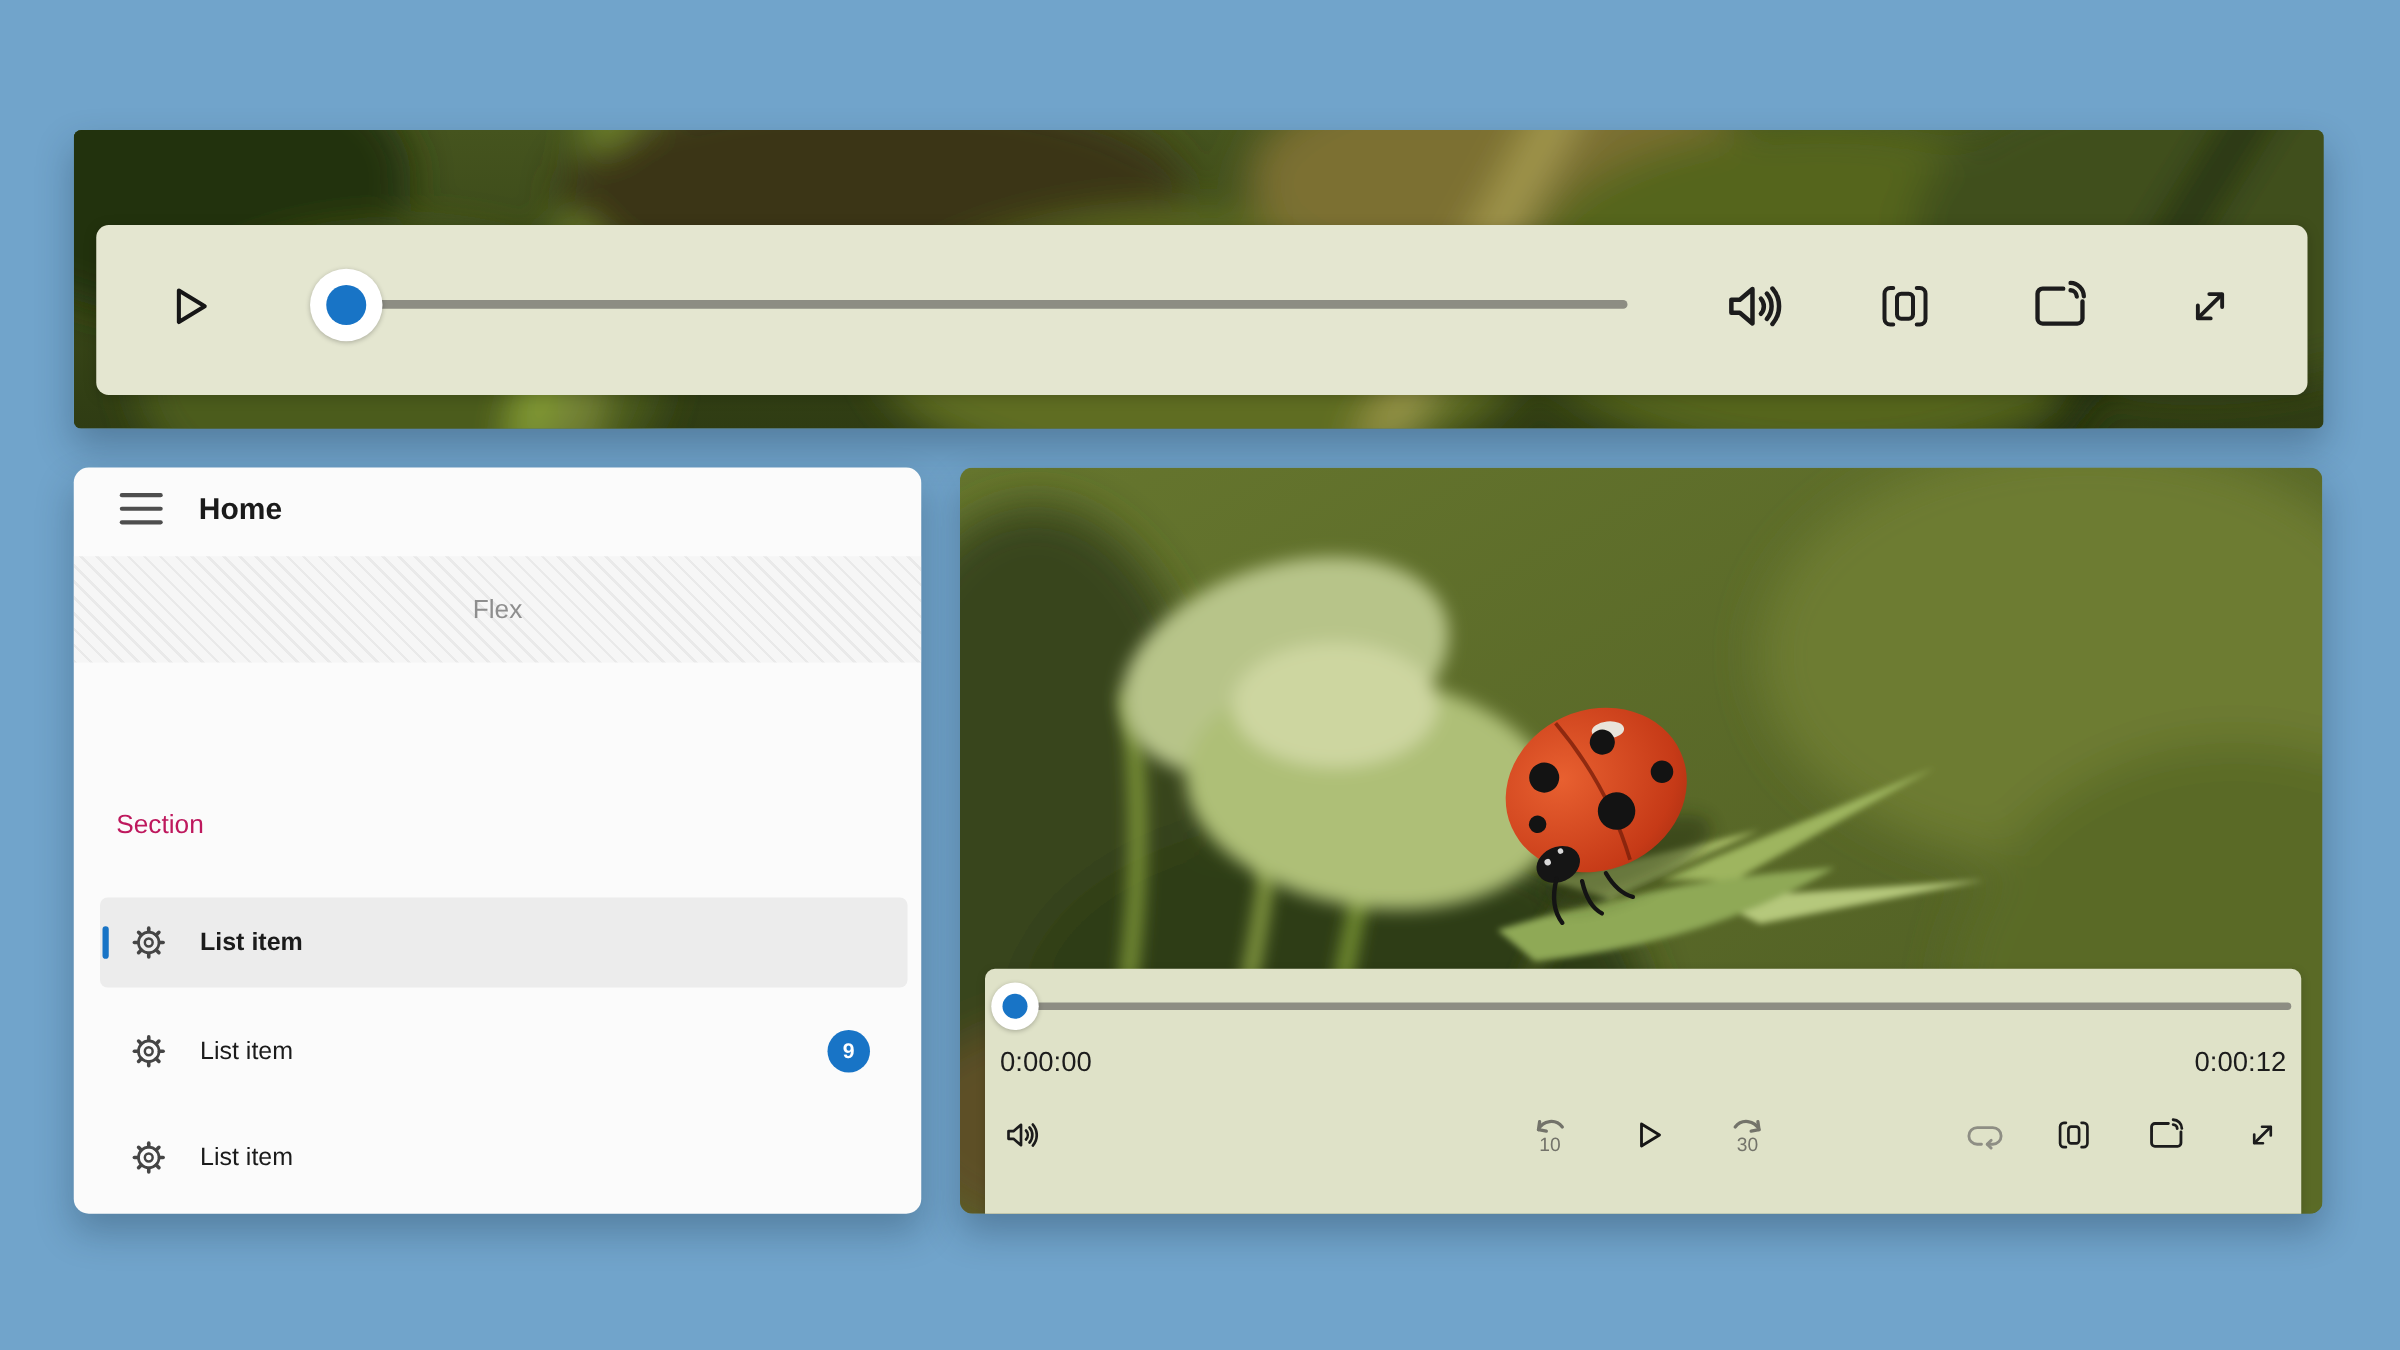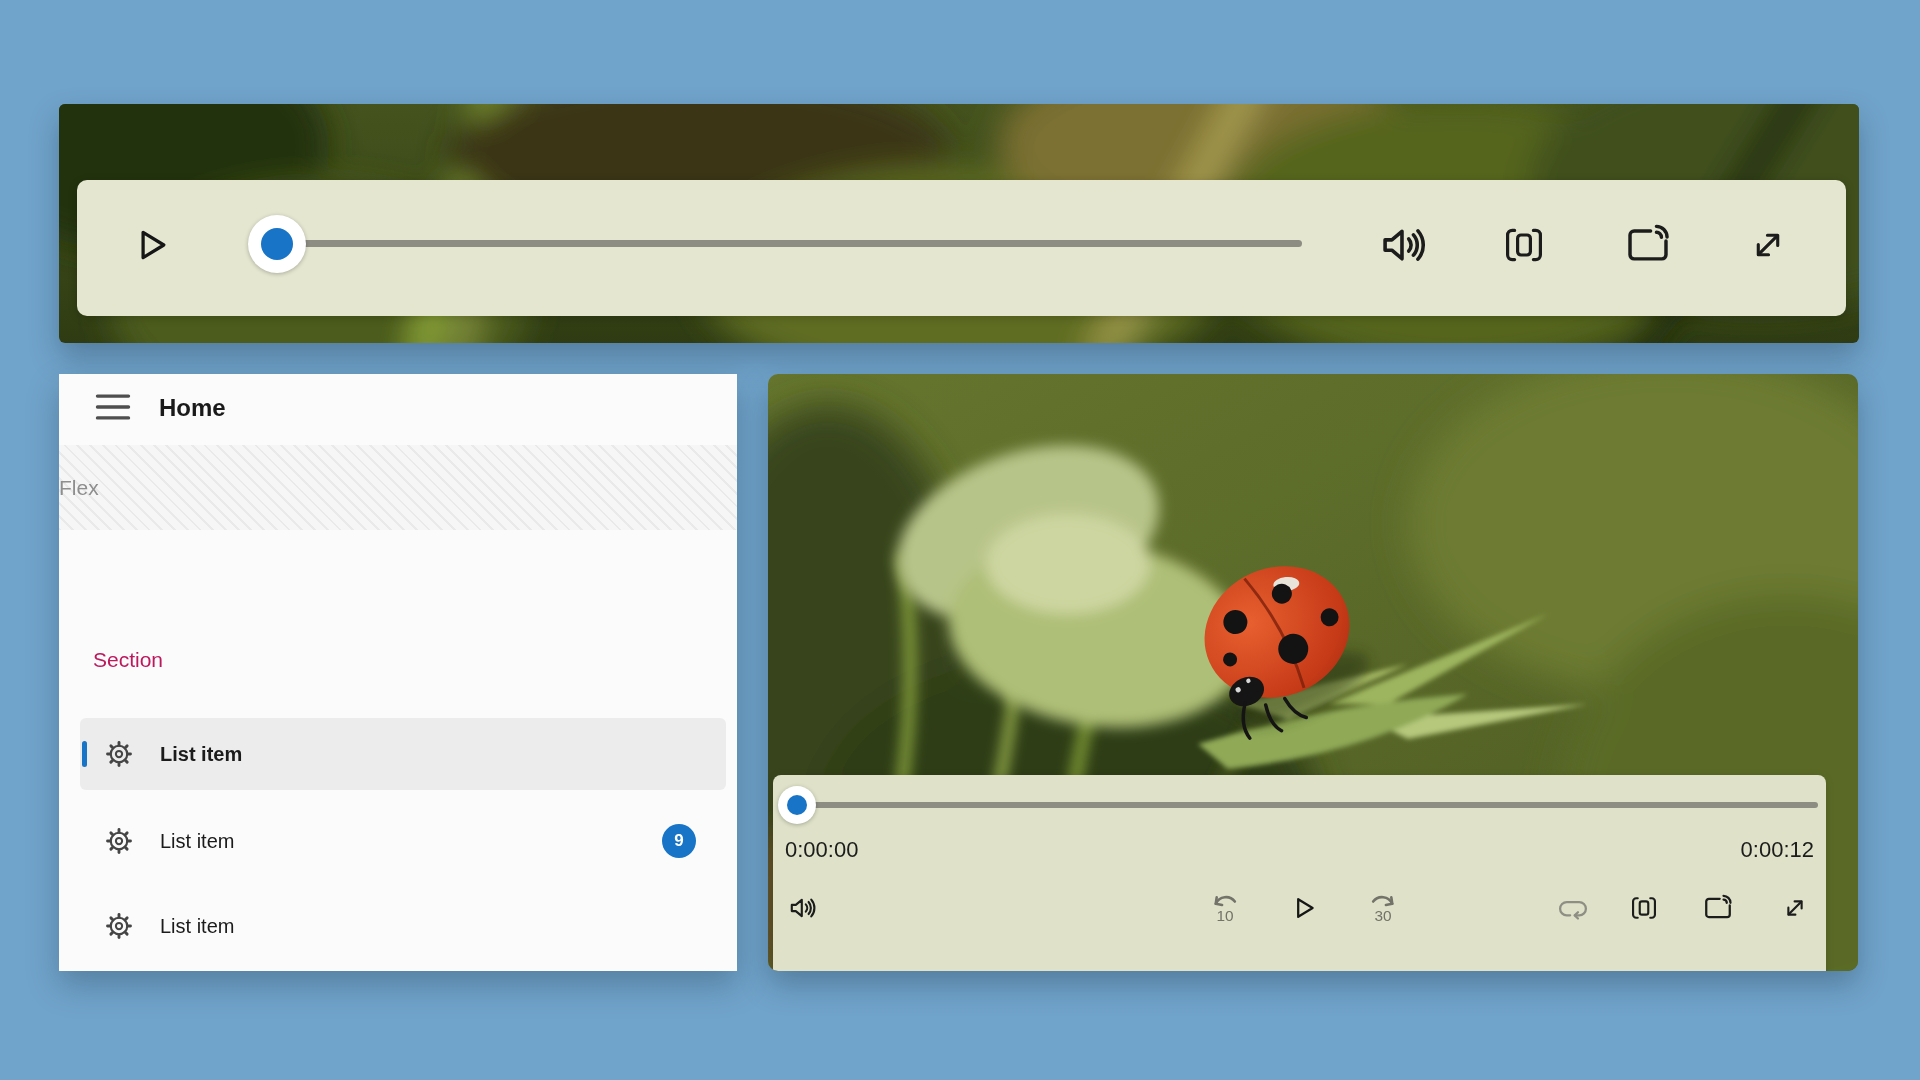--- a/index.html
+++ b/index.html
@@ -22,27 +22,27 @@
     background:transparent;border:none;cursor:pointer}
   .tb-btn{width:72px;height:72px;top:29px}
   .tb-track{left:200px;top:60px;width:1025px;height:7px;border-radius:4px;background:#8d8d83}
   .thumb{border-radius:50%;background:#fff;box-shadow:0 1px 4px rgba(0,0,0,.25);
     display:flex;align-items:center;justify-content:center;cursor:pointer}
   .thumb-dot{border-radius:50%;background:var(--accent-color)}
   .tb-thumb{left:171px;top:35px;width:58px;height:58px}
   .tb-thumb .thumb-dot{width:32px;height:32px}
 
   
-  .nav-card{left:59px;top:374px;width:678px;height:597px;background:#fbfbfb;border-radius:0;
+  .nav-card{left:59px;top:374px;width:678px;height:597px;background:#fbfbfb;border-radius:12px;
     box-shadow:0 14px 30px rgba(15,35,55,.28);overflow:hidden}
   .hamburger{left:24px;top:8px;width:60px;height:50px}
   .nav-title{left:100px;top:20px;font-size:24px;font-weight:700;color:#1a1a1a}
   .flex-area{left:0;top:71px;width:678px;height:85px;background-color:#f6f6f6;
     background-image:repeating-linear-gradient(45deg,rgba(0,0,0,.05) 0 2px,rgba(0,0,0,0) 2px 9px);
-    display:flex;align-items:center;justify-content:flex-start}
+    display:flex;align-items:center;justify-content:center}
   .flex-label{font-size:21px;color:#8e8e8e}
   .search-box{left:34px;top:169px;width:606px;height:57px;background:#fff;border:1px solid #dadada;
     border-bottom-color:#bdbdbd;border-radius:7px}
   .search-box input{width:100%;height:100%;border:none;outline:none;background:transparent;
     font-family:inherit;font-size:20px;color:#333;padding:0 52px 0 20px}
   .search-box input::placeholder{color:#6d6d6d}
   .search-glyph{position:absolute;right:16px;top:16px}
   .section-label{left:34px;top:270px;height:32px;line-height:32px;font-size:21px;font-weight:400;color:#be185d}
   .nav-item{left:21px;width:646px;border-radius:6px;display:flex;align-items:center;cursor:pointer}
   .nav-item .gear{margin-left:24px;display:flex}
@@ -52,21 +52,21 @@
   .ni-2{top:432px;height:70px}
   .ni-3{top:517px;height:70px}
   .sel-pill{position:absolute;left:2px;top:23px;width:5px;height:26px;border-radius:3px;background:var(--accent-color)}
   .badge{position:absolute;right:30px;top:18px;width:34px;height:34px;border-radius:50%;
     background:var(--accent-color);color:#fff;font-size:17px;font-weight:700;
     display:flex;align-items:center;justify-content:center}
 
   
   .video-card{left:768px;top:374px;width:1090px;height:597px;border-radius:10px;overflow:hidden;
     box-shadow:0 14px 30px rgba(15,35,55,.30)}
-  .bp-panel{left:5px;top:401px;width:1053px;height:225px;border-radius:8px;background:var(--media-panel-color);
+  .bp-panel{left:20px;top:401px;width:1053px;height:225px;border-radius:8px;background:var(--media-panel-color);
     box-shadow:0 2px 8px rgba(0,0,0,.15)}
   .bp-track{left:24px;top:27px;width:1021px;height:6px;border-radius:3px;background:#8d8d83}
   .bp-thumb{left:5px;top:11px;width:38px;height:38px}
   .bp-thumb .thumb-dot{width:20px;height:20px}
   .time{top:62px;font-size:22px;color:#1c1c1c}
   .bp-elapsed{left:12px}
   .bp-duration{right:12px}
   .bp-btn{width:56px;height:56px;top:105px}
 </style>
 </head>

